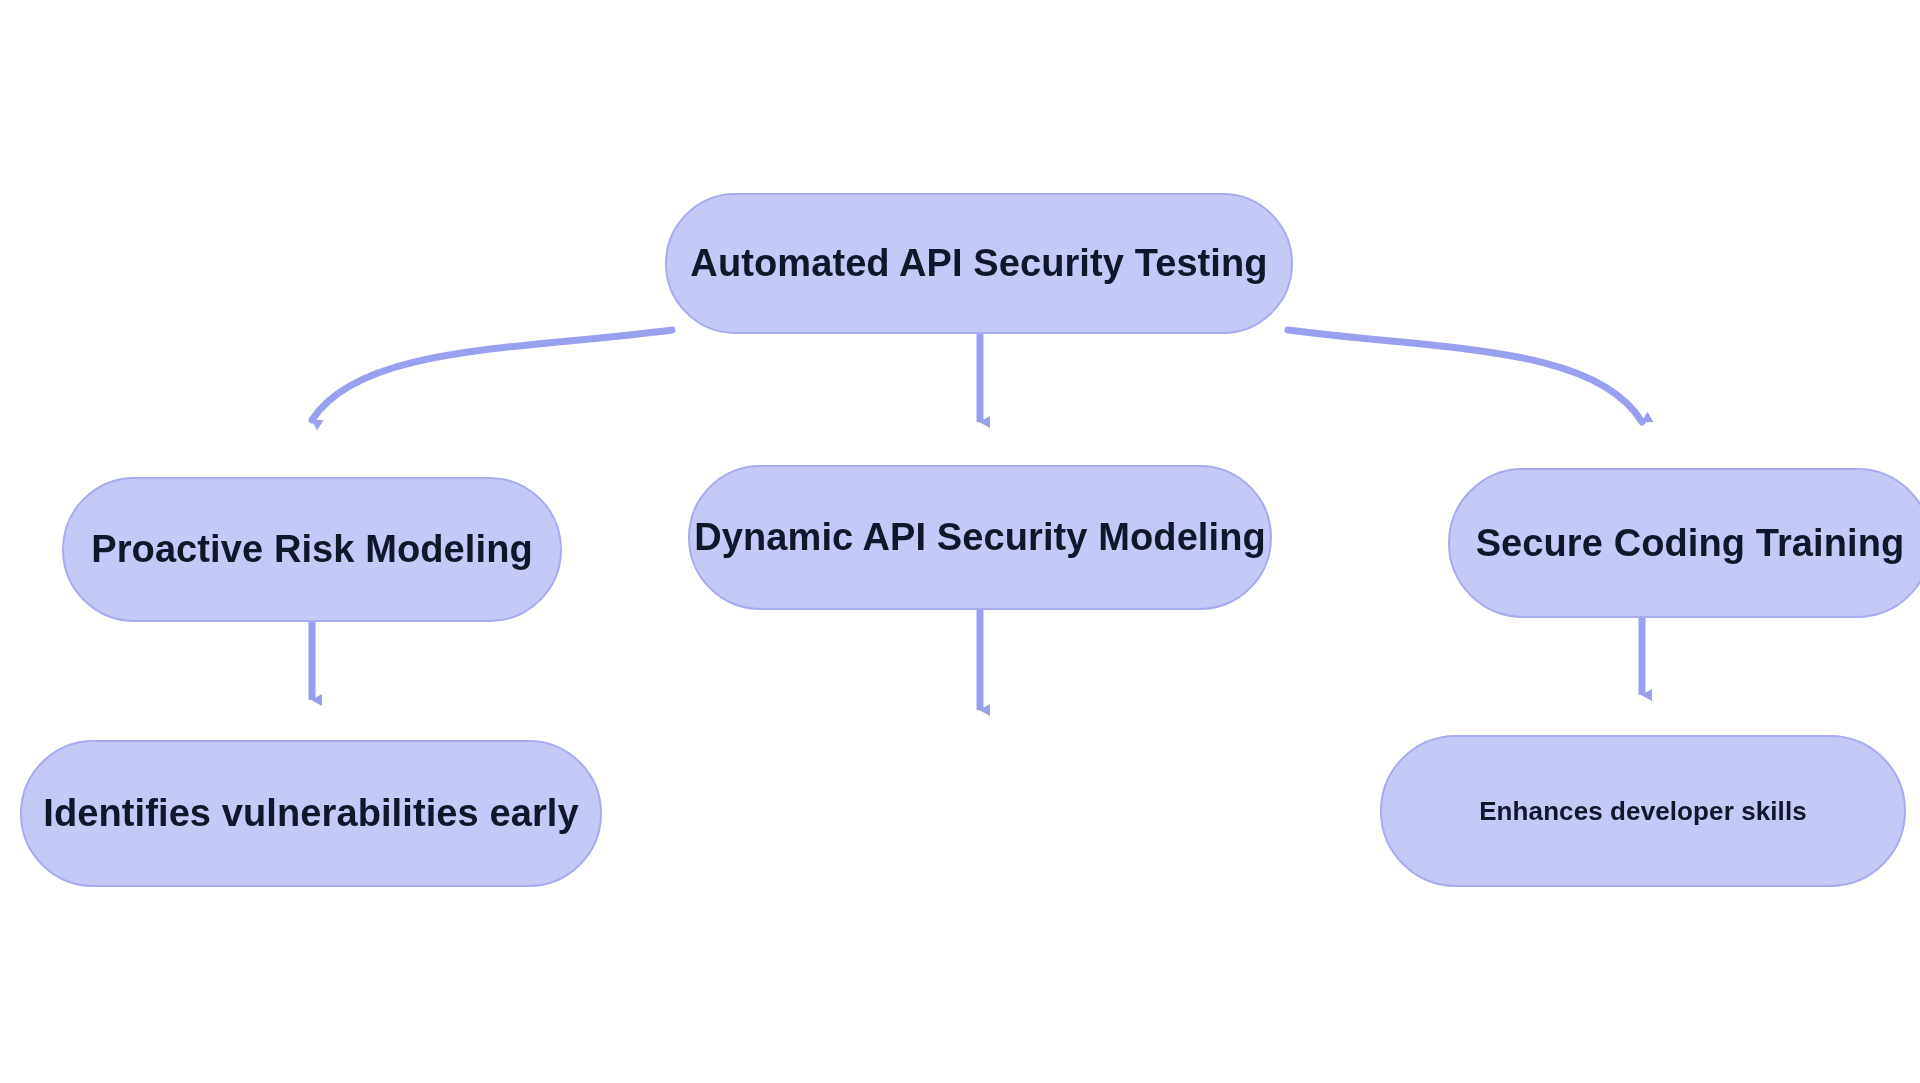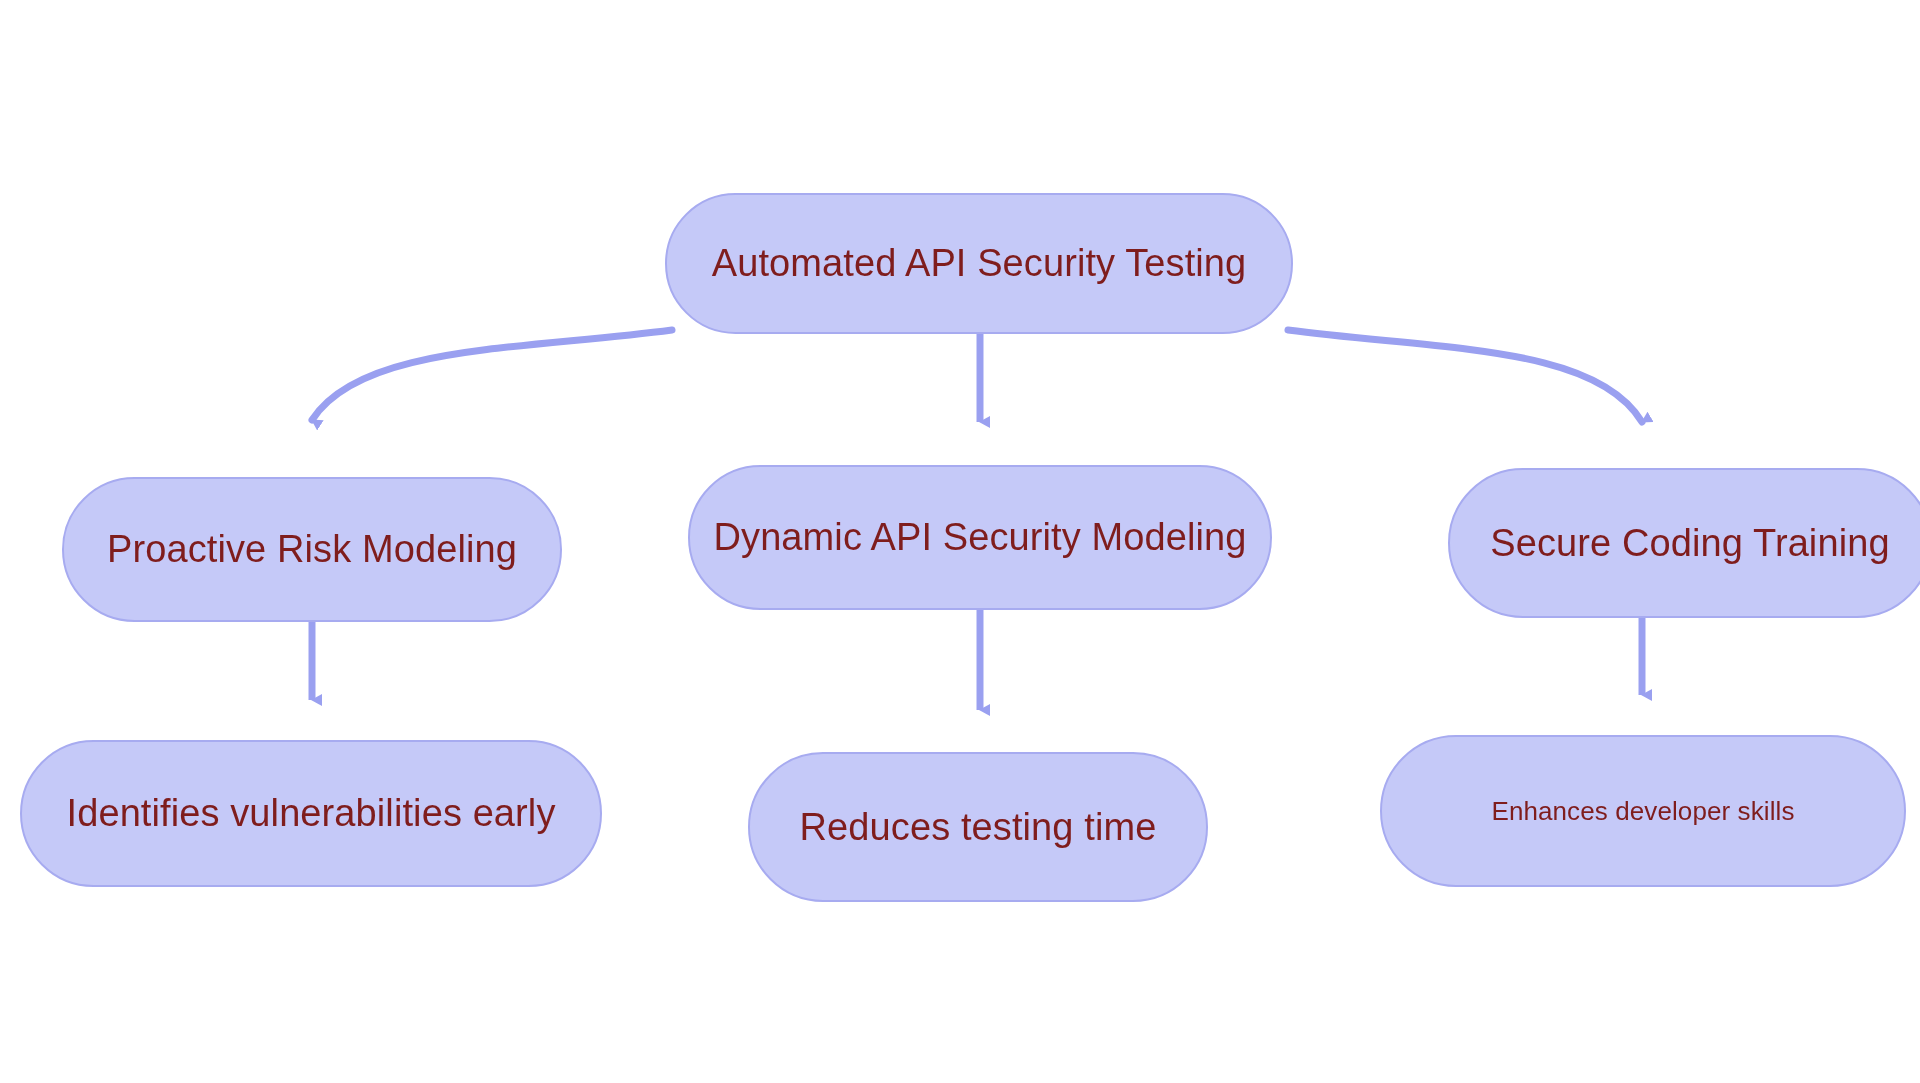--- a/index.html
+++ b/index.html
@@ -27,23 +27,23 @@
     display: flex;
     align-items: center;
     justify-content: center;
     box-sizing: border-box;
     background: #c5c9f8;
     border: 2px solid #a7abf0;
     border-radius: 999px;
     z-index: 2;
   }
   .node-label {
-    color: #7f1d1d;
+    color: #0f172a;
     font-family: "Liberation Sans", sans-serif;
-    font-weight: 400;
+    font-weight: 700;
     letter-spacing: 0.1px;
     white-space: nowrap;
     text-align: right;
   }
   
   #node-root {
     left: 665px;
     top: 193px;
     width: 628px;
     height: 141px;
@@ -150,21 +150,18 @@
   </div>
 
   <div class="node" id="node-secure-coding-training">
     <span class="node-label">Secure Coding Training</span>
   </div>
 
   <div class="node" id="node-identifies-vulnerabilities-early">
     <span class="node-label">Identifies vulnerabilities early</span>
   </div>
 
-  <div class="node" id="node-reduces-testing-time">
-    <span class="node-label">Reduces testing time</span>
-  </div>
 
   <div class="node" id="node-enhances-developer-skills">
     <span class="node-label">Enhances developer skills</span>
   </div>
 
 </div>
 
 </body></html>

